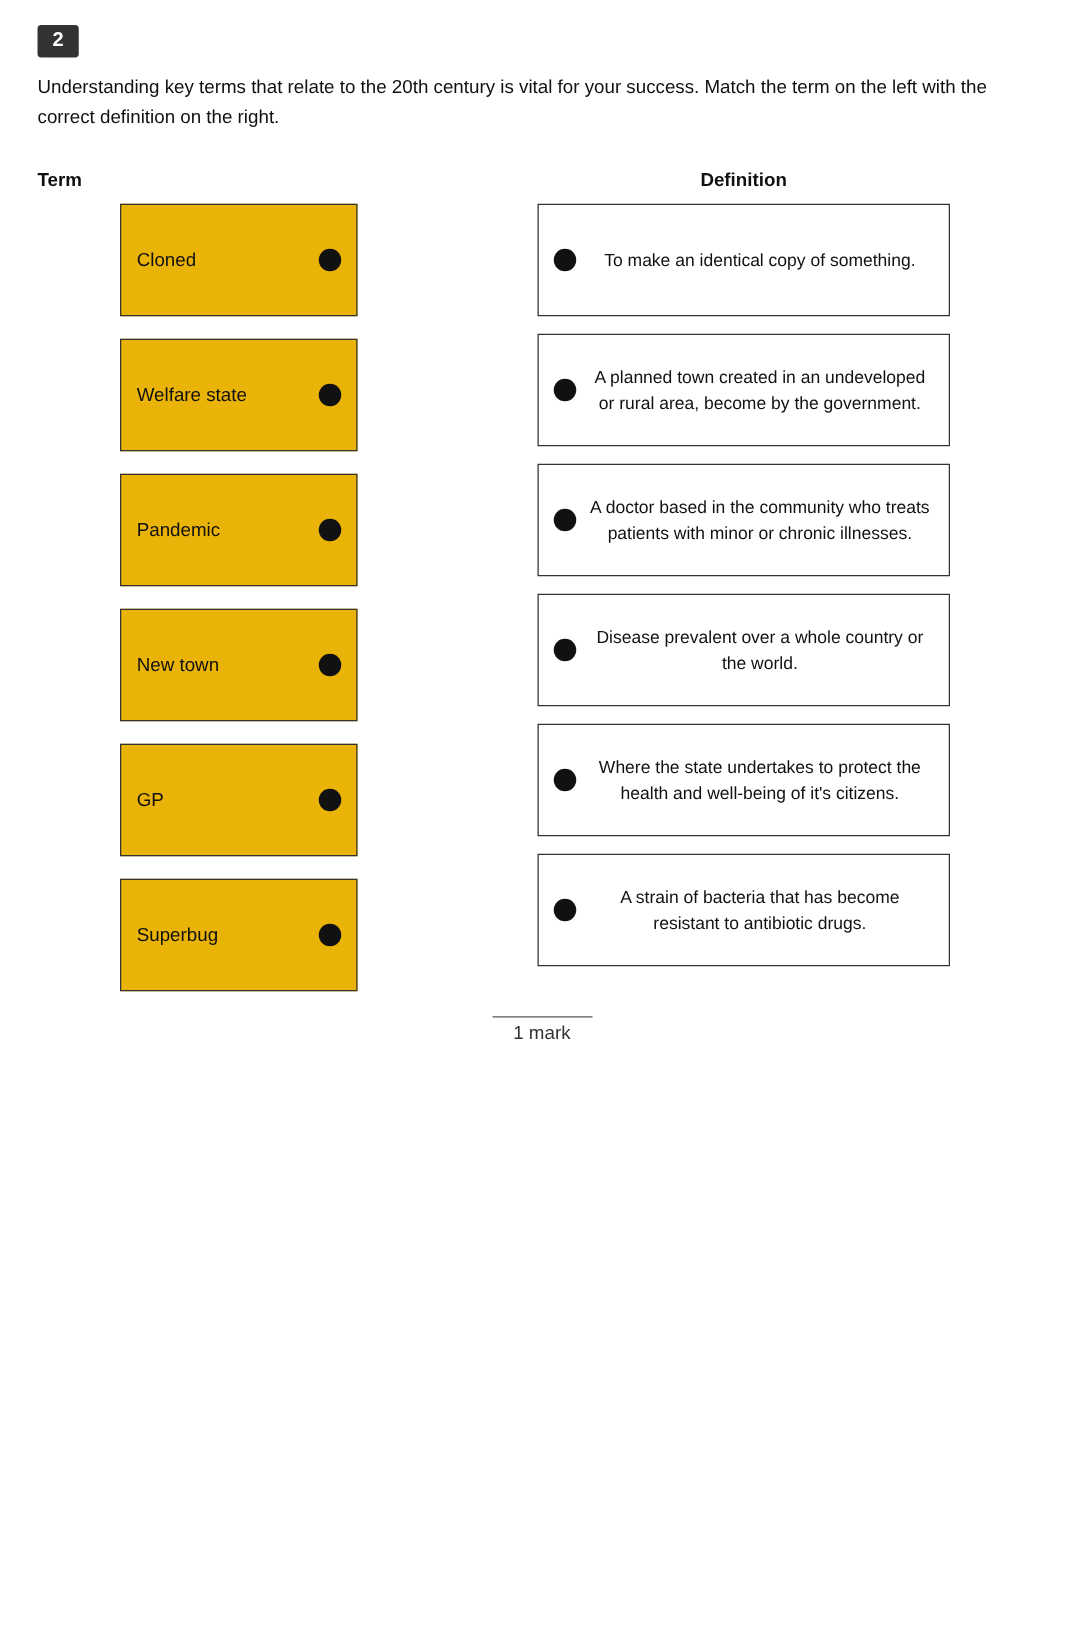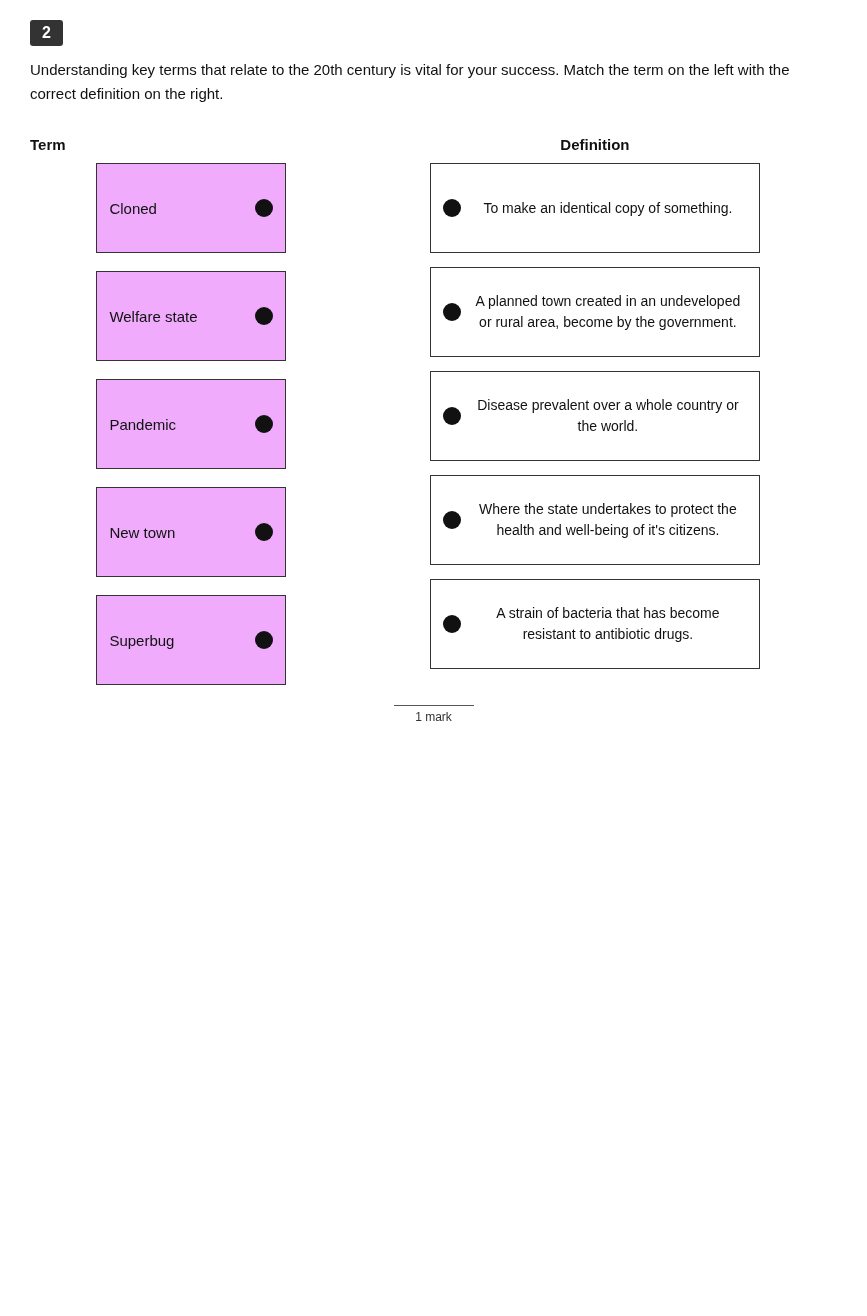--- a/index.html
+++ b/index.html
@@ -75,21 +75,21 @@
 
     .term-box {
       width: 190px;
       min-height: 90px;
       border: 1.5px solid #333;
       display: flex;
       flex-direction: row;
       align-items: center;
       justify-content: space-between;
       padding: 10px 12px;
-      background: #f0abfc;
+      background: #eab308;
       position: relative;
     }
 
     .term-text {
       font-size: 15px;
       text-align: left;
       flex: 1;
     }
 
     .dot {
@@ -126,21 +126,21 @@
     .def-text {
       font-size: 14px;
       text-align: center;
       flex: 1;
       line-height: 1.5;
     }
 
     .mark-line {
       text-align: center;
       margin-top: 20px;
-      font-size: 12px;
+      font-size: 15px;
       color: #333;
     }
 
     .mark-rule {
       width: 80px;
       border: none;
       border-top: 1px solid #555;
       margin: 0 auto 4px auto;
     }
   </style>
@@ -171,33 +171,41 @@
       </div>
       <div class="term-box">
         <span class="term-text">Pandemic</span>
         <span class="dot"></span>
       </div>
       <div class="term-box">
         <span class="term-text">New town</span>
         <span class="dot"></span>
       </div>
       <div class="term-box">
+        <span class="term-text">GP</span>
+        <span class="dot"></span>
+      </div>
+      <div class="term-box">
         <span class="term-text">Superbug</span>
         <span class="dot"></span>
       </div>
     </div>
   <div class="right-items">
 
   <div class="def-box">
         <span class="dot-left"></span>
         <span class="def-text">To make an identical copy of something.</span>
       </div>
       <div class="def-box">
         <span class="dot-left"></span>
         <span class="def-text">A planned town created in an undeveloped or rural area, become by the government.</span>
+      </div>
+      <div class="def-box">
+        <span class="dot-left"></span>
+        <span class="def-text">A doctor based in the community who treats patients with minor or chronic illnesses.</span>
       </div>
       <div class="def-box">
         <span class="dot-left"></span>
         <span class="def-text">Disease prevalent over a whole country or the world.</span>
       </div>
       <div class="def-box">
         <span class="dot-left"></span>
         <span class="def-text">Where the state undertakes to protect the health and well-being of it's citizens.</span>
       </div>
       <div class="def-box">

